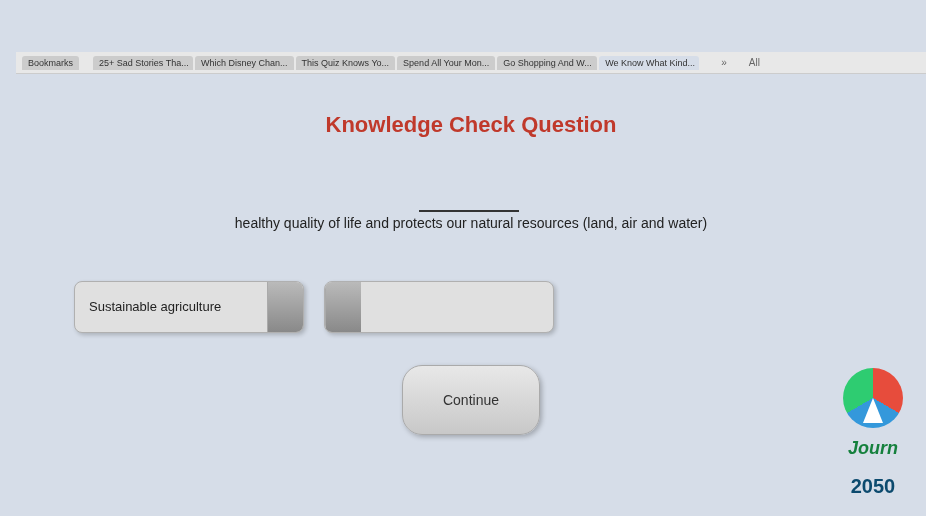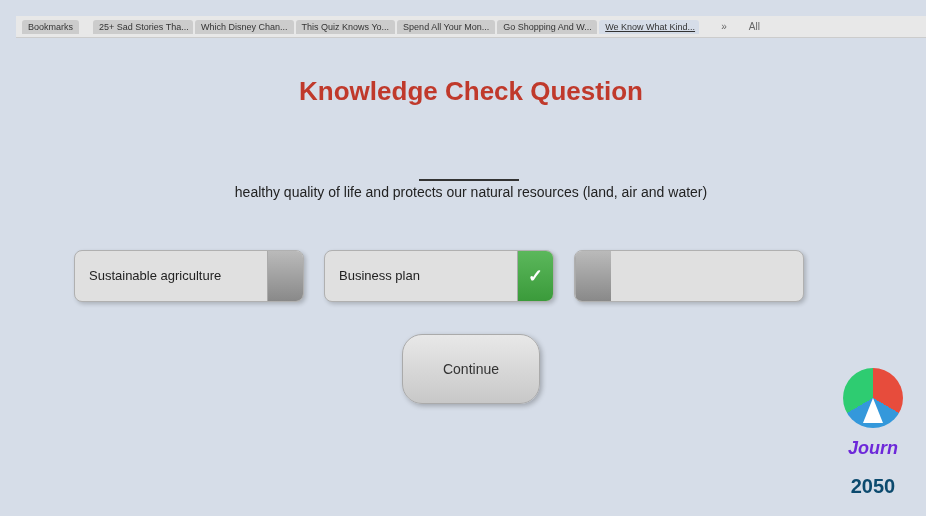--- a/index.html
+++ b/index.html
@@ -18,35 +18,35 @@
       width: 100%;
       background: #e8e8e8;
       height: 22px;
       display: flex;
       align-items: center;
       padding: 0 6px;
       gap: 6px;
       font-size: 10px;
       color: #333;
       border-bottom: 1px solid #ccc;
+      margin-top: 36px;
     }
 
     .browser-tab {
       background: #ccc;
       border-radius: 3px 3px 0 0;
       padding: 2px 6px;
       font-size: 9px;
       white-space: nowrap;
       overflow: hidden;
       max-width: 100px;
     }
 
     .browser-tab.active {
       background: #d6dde8;
-      text-decoration: underline;
     }
 
     .browser-tabs-row {
       display: flex;
       gap: 2px;
       align-items: flex-end;
     }
 
     .nav-arrow {
       font-size: 10px;
@@ -57,21 +57,21 @@
     
     .main-content {
       padding: 30px 50px 20px 50px;
       display: flex;
       flex-direction: column;
       align-items: center;
     }
 
     .title {
       color: #c0392b;
-      font-size: 26px;
+      font-size: 22px;
       font-weight: bold;
       margin-bottom: 18px;
       text-align: center;
     }
 
     .question-text {
       font-size: 14px;
       color: #222;
       text-align: center;
       line-height: 1.6;
@@ -176,21 +176,21 @@
       transform: translateX(-50%);
       width: 20px;
       height: 25px;
       background: #fff;
       clip-path: polygon(50% 0%, 0% 100%, 100% 100%);
     }
 
     .logo-text {
       font-style: italic;
       font-size: 18px;
-      color: #6d28d9;
+      color: #15803d;
       font-weight: bold;
       text-align: right;
     }
 
     .logo-year {
       font-size: 20px;
       color: #0c4a6e;
       font-weight: bold;
     }
   </style>
@@ -223,26 +223,20 @@
 
   <div class="answer-grid">
 
     <button class="answer-btn">
       <span class="answer-label">Sustainable agriculture</span>
       <div class="answer-circle">
         <span class="check-icon"></span>
       </div>
     </button>
 
-    <button class="answer-btn">
-      <span class="answer-label">Business plan</span>
-      <div class="answer-circle selected">
-        <span class="check-icon">✓</span>
-      </div>
-    </button>
 
 
     <button class="answer-btn">
       <div class="answer-circle">
         <span class="check-icon"></span>
       </div>
     </button>
 
   </div>
 

